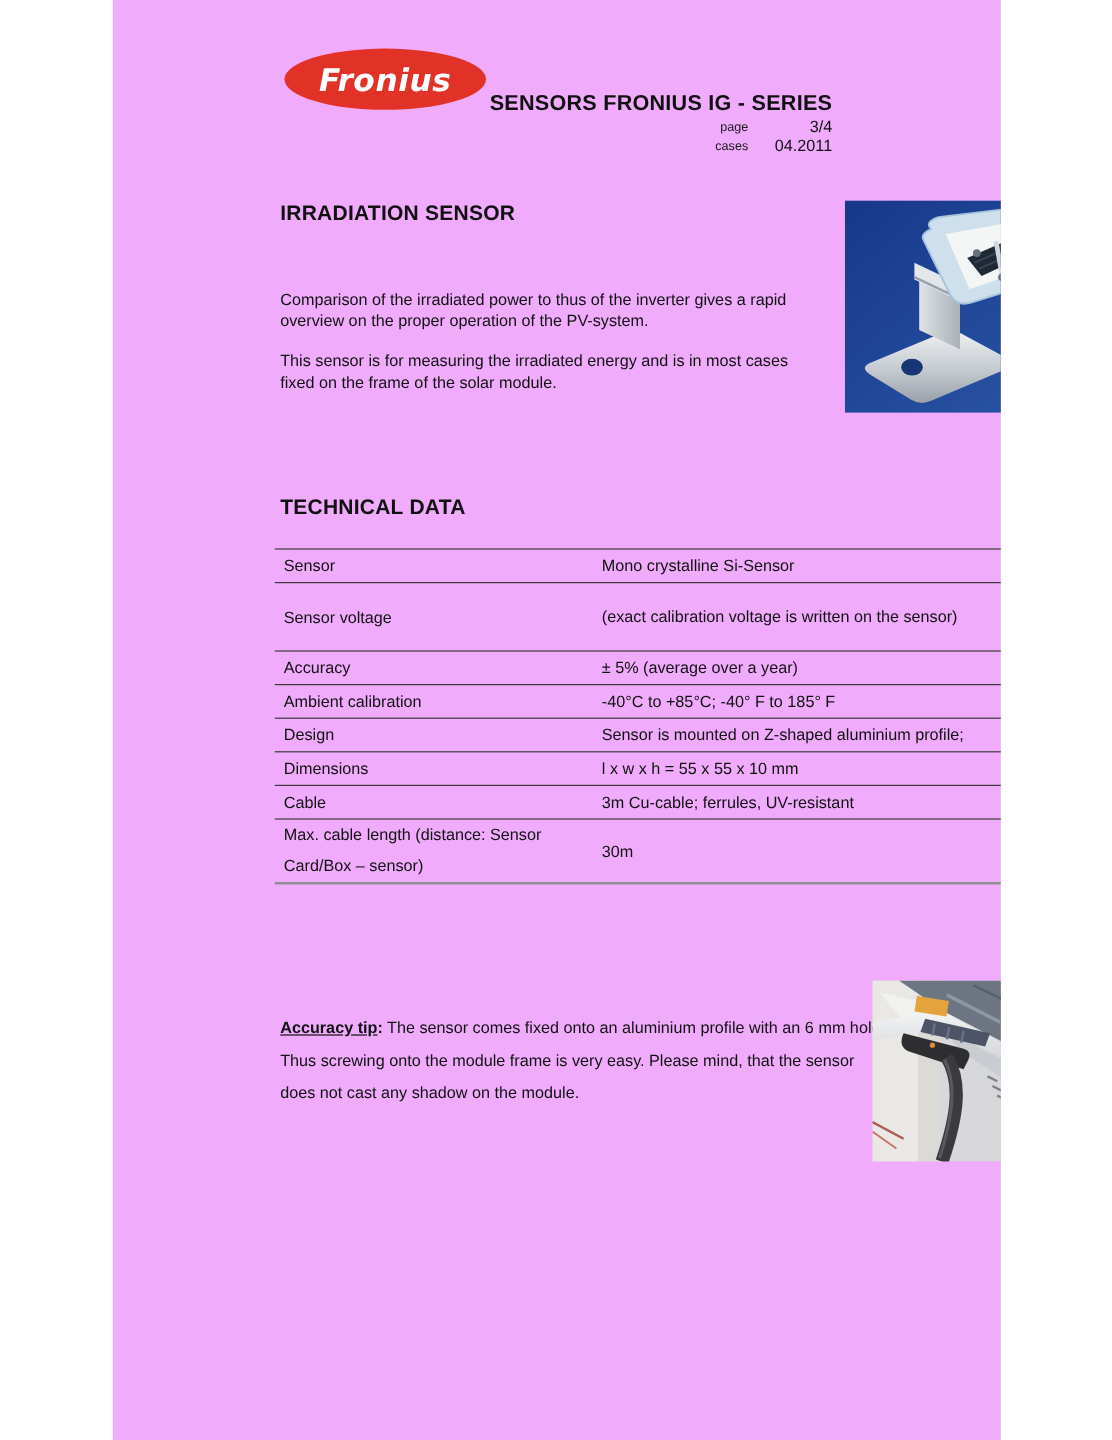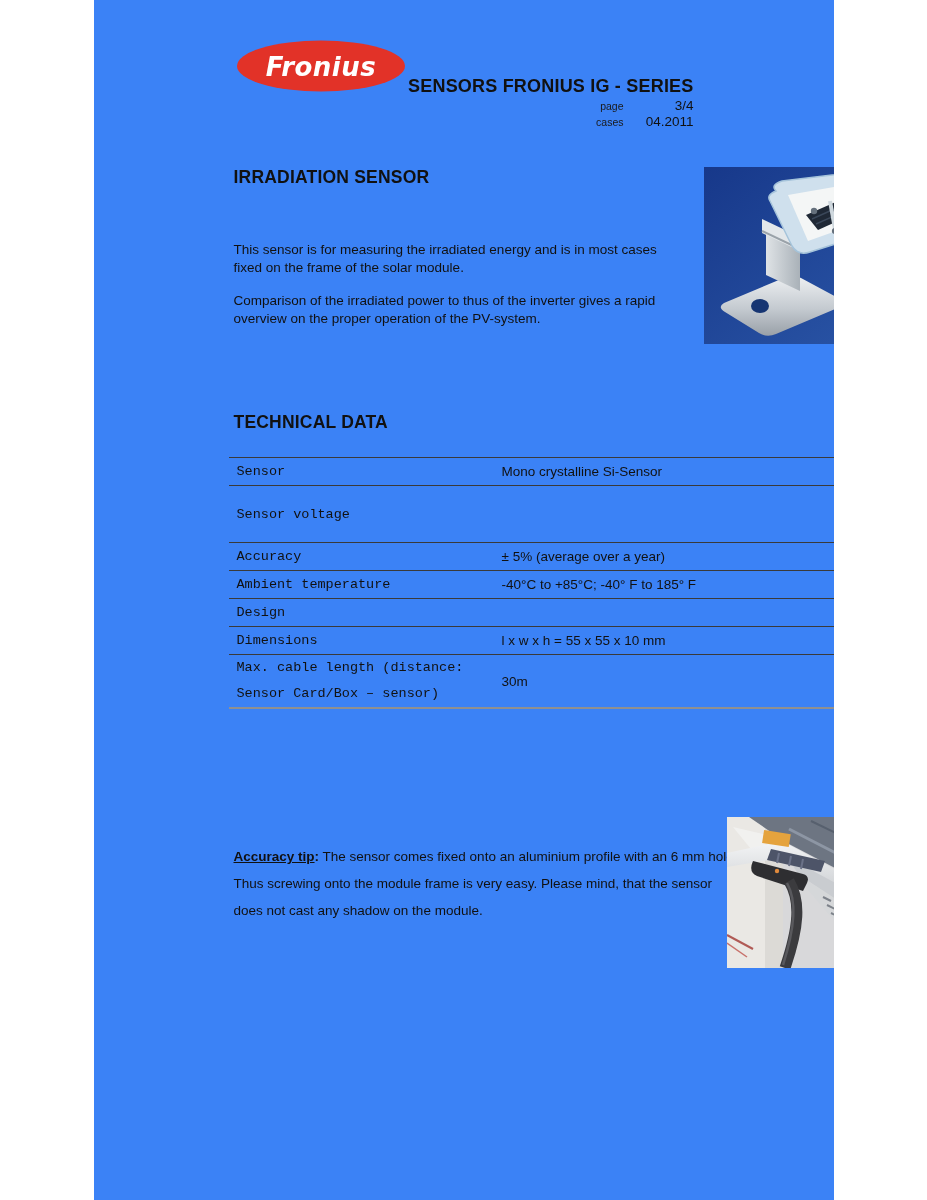--- a/index.html
+++ b/index.html
@@ -1,17 +1,17 @@
 <!DOCTYPE html>
 <html><head>
 <meta charset="utf-8">
 <style>
   html,body { margin:0; padding:0; background:#ffffff; }
   .page {
-    position:relative; width:740px; height:1200px; background:#3b82f6;
+    position:relative; width:740px; height:1200px; background:#f0abfc;
     font-family:"Liberation Sans", sans-serif; color:#111;
     overflow:hidden; margin:0 auto;
   }
   
   .logo { position:absolute; left:142px; top:40px; width:170px; height:52px; }
   .doc-title { position:absolute; top:76px; right:140px; font-size:18px; font-weight:bold; letter-spacing:.2px; white-space:nowrap; }
   .meta-row { position:absolute; right:140px; display:flex; align-items:center; white-space:nowrap; }
   .meta-row.page-row { top:98px; }
   .meta-row.date-row { top:114px; }
   .meta-label { font-size:10.5px; color:#1a1a1a; }
@@ -26,21 +26,21 @@
   .intro p + p { margin-top:16px; }
   
   .photo-top    { position:absolute; left:610px; top:167px; width:206px; height:177px; }
   .photo-bottom { position:absolute; left:633px; top:817px; width:179px; height:151px; }
   .photo-top svg, .photo-bottom svg { display:block; }
   
   .tech-table { position:absolute; left:135px; top:457px; width:671px; border-bottom:2px solid #909090; }
   .t-row { display:flex; align-items:center; border-top:1px solid #3a3a3a; min-height:28px; box-sizing:border-box; }
   .t-row.voltage { min-height:57px; }
   .t-row.maxlen  { min-height:52px; }
-  .t-label { width:273px; padding-left:8px; font-size:13.5px; box-sizing:border-box;font-family:Liberation Mono, monospace; }
+  .t-label { width:273px; padding-left:8px; font-size:13.5px; box-sizing:border-box; }
   .t-value { flex:1; font-size:13.5px; padding-right:4px; }
   .t-row.voltage .t-value div { line-height:28px; }
   .t-row.maxlen .t-label { line-height:26px; }
   .t-row.artnr .t-label, .t-row.artnr .t-value { font-weight:bold; }
   
   .mounting { position:absolute; left:140px; top:843px; width:505px; font-size:13.5px; line-height:27px; }
   .mounting .lead { font-weight:bold; text-decoration:underline; }
   .mounting .lead-colon { font-weight:bold; }
 </style>
 </head>
@@ -60,22 +60,22 @@
     <span class="meta-label">page</span>
     <span class="meta-value">3/4</span>
   </div>
   <div class="meta-row date-row">
     <span class="meta-label">cases</span>
     <span class="meta-value">04.2011</span>
   </div>
 
   <div class="section-heading heading-irradiation">IRRADIATION SENSOR</div>
   <div class="intro">
+    <p>Comparison of the irradiated power to thus of the inverter gives a rapid overview on the proper operation of the PV-system.</p>
     <p>This sensor is for measuring the irradiated energy and is in most cases fixed on the frame of the solar module.</p>
-    <p>Comparison of the irradiated power to thus of the inverter gives a rapid overview on the proper operation of the PV-system.</p>
   </div>
 
   <div class="photo-top">
     <svg width="206" height="177" viewBox="0 0 206 177">
       <defs>
         <linearGradient id="bgblue" x1="0" y1="0" x2="1" y2="1">
           <stop offset="0" stop-color="#17388a"></stop>
           <stop offset="1" stop-color="#2b57a8"></stop>
         </linearGradient>
         <linearGradient id="silverA" x1="0" y1="0" x2="0" y2="1">
@@ -116,36 +116,42 @@
   <div class="section-heading heading-technical">TECHNICAL DATA</div>
 
   <div class="tech-table">
     <div class="t-row">
       <div class="t-label">Sensor</div>
       <div class="t-value">Mono crystalline Si-Sensor</div>
     </div>
     <div class="t-row voltage">
       <div class="t-label">Sensor voltage</div>
       <div class="t-value">
+        <div>(exact calibration voltage is written on the sensor)</div>
       </div>
     </div>
     <div class="t-row">
       <div class="t-label">Accuracy</div>
       <div class="t-value">± 5% (average over a year)</div>
     </div>
     <div class="t-row">
-      <div class="t-label">Ambient temperature</div>
+      <div class="t-label">Ambient calibration</div>
       <div class="t-value">-40°C to +85°C; -40° F to 185° F</div>
     </div>
     <div class="t-row">
       <div class="t-label">Design</div>
+      <div class="t-value">Sensor is mounted on Z-shaped aluminium profile;</div>
     </div>
     <div class="t-row">
       <div class="t-label">Dimensions</div>
       <div class="t-value">l x w x h = 55 x 55 x 10 mm</div>
+    </div>
+    <div class="t-row">
+      <div class="t-label">Cable</div>
+      <div class="t-value">3m Cu-cable; ferrules, UV-resistant</div>
     </div>
     <div class="t-row maxlen">
       <div class="t-label">Max. cable length (distance: Sensor Card/Box – sensor)</div>
       <div class="t-value">30m</div>
     </div>
   </div>
 
   <div class="mounting">
     <span class="lead">Accuracy tip</span><span class="lead-colon">:</span><span> The sensor comes fixed onto an aluminium profile with an 6 mm hole. Thus screwing onto the module frame is very easy. Please mind, that the sensor does not cast any shadow on the module.</span>
   </div>

